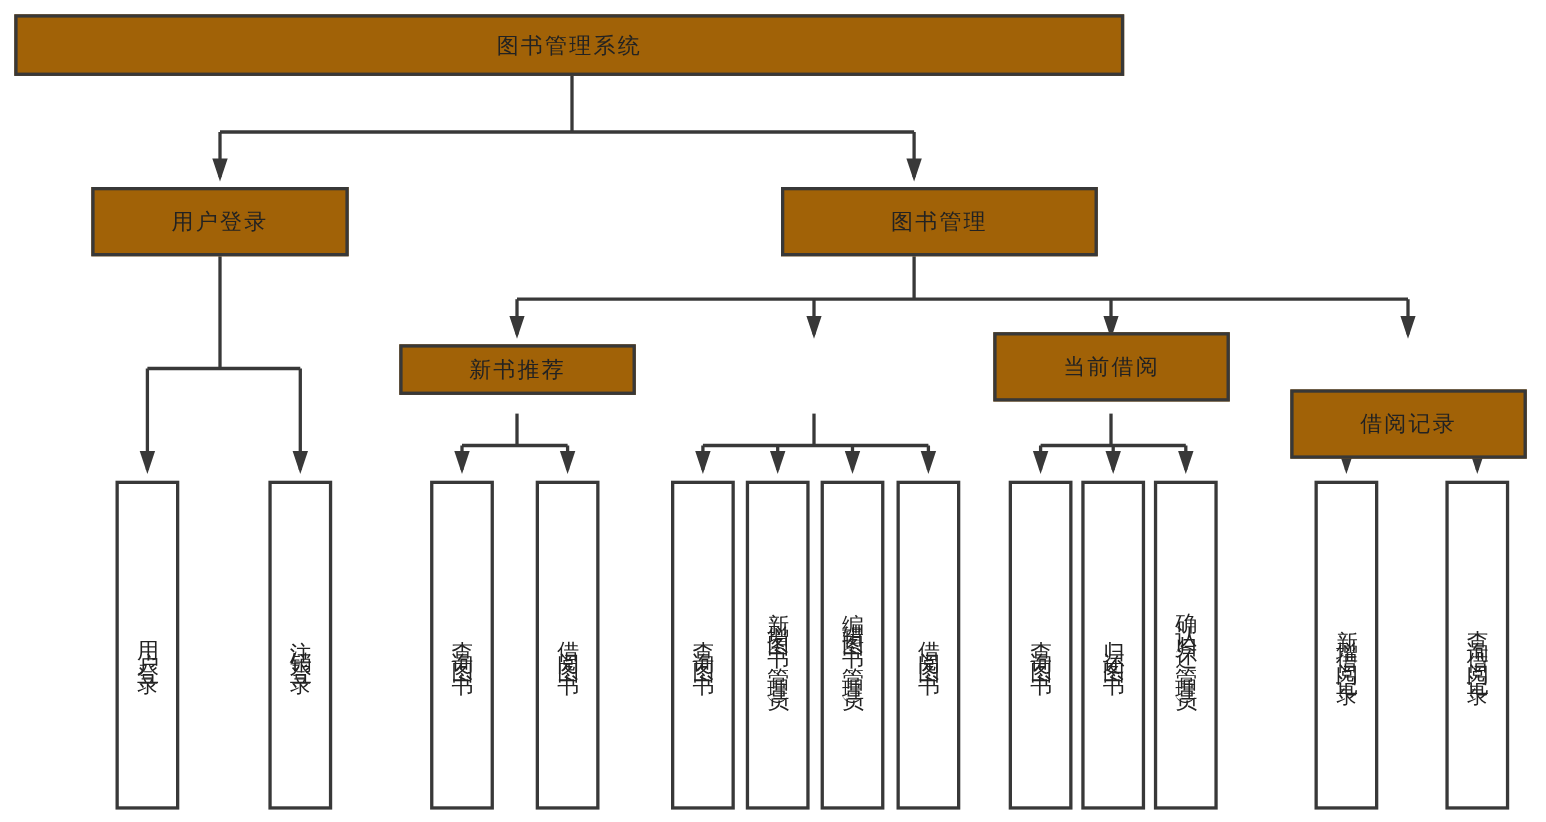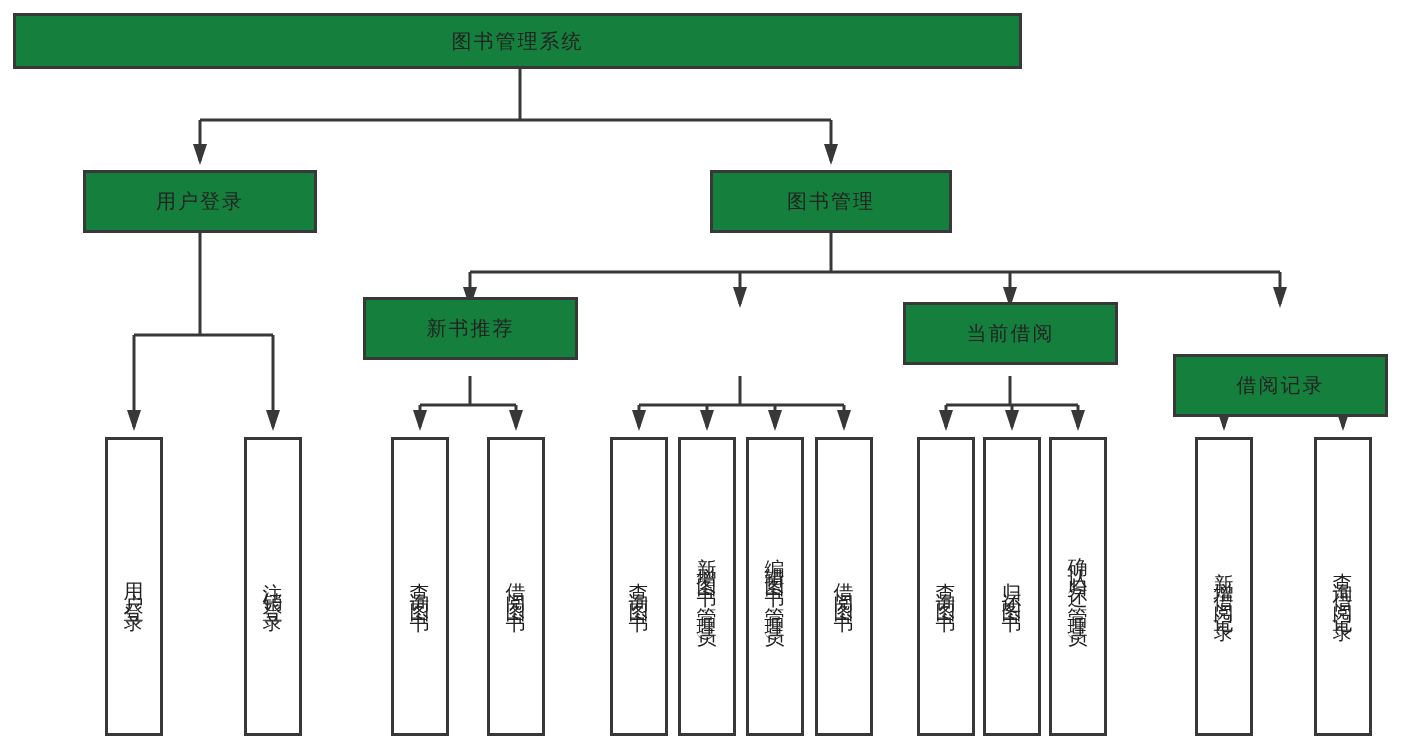--- a/index.html
+++ b/index.html
@@ -20,21 +20,21 @@
     position: absolute;
     left: 0; top: 0;
     width: 1405px;
     height: 747px;
     pointer-events: none;
   }
   .node {
     position: absolute;
     box-sizing: border-box;
     border: 3px solid #383838;
-    background: #15803d;
+    background: #a16207;
     display: flex;
     align-items: center;
     justify-content: center;
     font-size: 20px;
     letter-spacing: 2px;
     white-space: nowrap;
   }
   .leaf {
     position: absolute;
     box-sizing: border-box;
@@ -112,23 +112,23 @@
       <path d="M1280,376 V405"></path>
       <path d="M1224,405 H1343"></path>
       <path d="M1224,405 V427" marker-end="url(#arrow)"></path>
       <path d="M1343,405 V427" marker-end="url(#arrow)"></path>
     </g>
   </svg>
 
   <div class="node" style="left:13px; top:13px; width:1009px; height:56px;">图书管理系统</div>
 
   <div class="node" style="left:83px; top:170px; width:234px; height:63px;">用户登录</div>
-  <div class="node" style="left:710px; top:170px; width:242px; height:63px;">图书管理</div>
+  <div class="node" style="left:710px; top:170px; width:288px; height:63px;">图书管理</div>
 
-  <div class="node" style="left:363px; top:297px; width:215px; height:63px;">新书推荐</div>
+  <div class="node" style="left:363px; top:313px; width:215px; height:46px;">新书推荐</div>
   <div class="node" style="left:903px; top:302px; width:215px; height:63px;">当前借阅</div>
   <div class="node" style="left:1173px; top:313px; width:215px; height:63px;margin-top:41px;">借阅记录</div>
 
   <div class="leaf" style="left:105px;">用户登录</div>
   <div class="leaf" style="left:244px;">注销登录</div>
 
   <div class="leaf" style="left:391px;">查询图书</div>
   <div class="leaf" style="left:487px;">借阅图书</div>
 
   <div class="leaf" style="left:610px;">查询图书</div>

